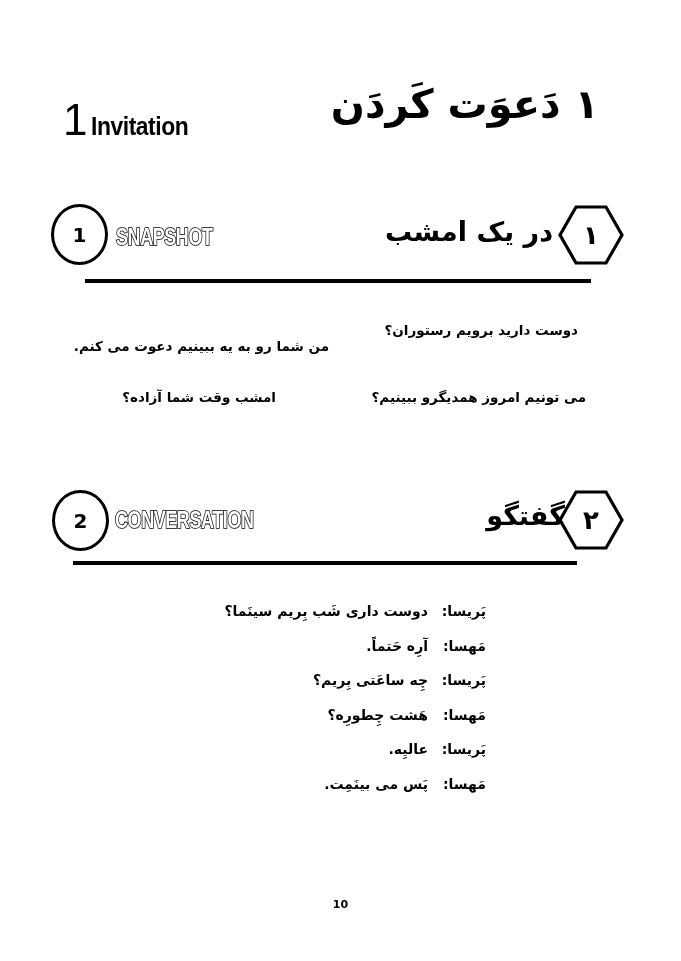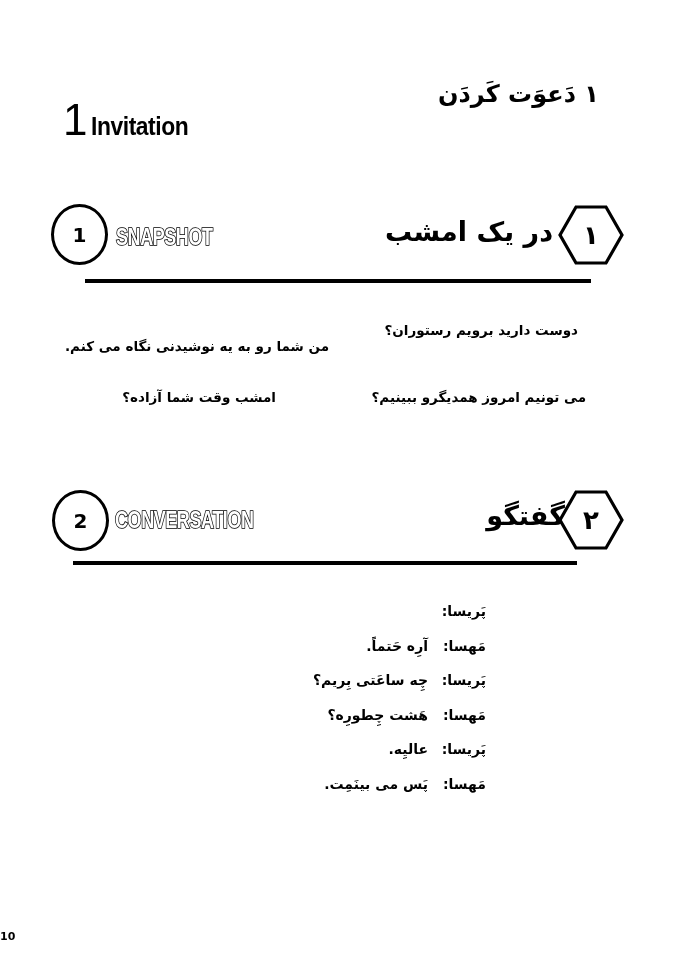--- a/index.html
+++ b/index.html
@@ -38,21 +38,21 @@
       transform: scaleX(0.88);
       display: inline-block;
       transform-origin: left bottom;
       margin-left: 4px;
     }
     .title-fa {
       right: 82px;
       top: 80px;
       direction: rtl;
       font-family: "DejaVu Sans", sans-serif;
-      font-size: 24px;
+      font-size: 40px;
       font-weight: bold;
       white-space: nowrap;
       line-height: 1.2;
     }
 
     
     .circle {
       width: 51px;
       height: 55px;
       border: 3px solid #000;
@@ -140,24 +140,24 @@
     }
     .line-text {
       display: inline-block;
       margin-right: 6px;
     }
 
     .page-number {
       left: 0;
       width: 681px;
       top: 898px;
+      text-align: center;
       font-family: "DejaVu Sans", sans-serif;
       font-weight: bold;
       font-size: 11px;
-      margin-top: 32px;
     }
   </style>
 </head>
 <body>
 
 <div class="abs title-en">
   <span class="num">1</span><span class="word">Invitation</span>
 </div>
 <div class="abs title-fa">۱  دَعوَت کَردَن</div>
 
@@ -169,41 +169,42 @@
 <div class="abs heading-fa" style="right:128px; top:216px;">در یک امشب</div>
 <div class="abs hexagon" style="left:558px; top:205px;">
   <svg width="66" height="60" viewBox="0 0 66 60">
     <polygon points="18,2 48,2 64,30 48,58 18,58 2,30" fill="none" stroke="#000" stroke-width="3.2" stroke-linejoin="miter"></polygon>
   </svg>
   <div class="hex-num">۱</div>
 </div>
 <div class="abs rule" style="left:85px; top:279px; width:506px;"></div>
 
 <div class="abs phrase" style="right:103px; top:322px;">دوست دارید برویم رستوران؟</div>
-<div class="abs phrase" style="right:352px; top:338px;">من شما رو به یه نوشیدنی نگاه می کنم.</div>
+<div class="abs phrase" style="right:352px; top:338px;">من شما رو به یه ببینیم دعوت می کنم.</div>
 <div class="abs phrase" style="right:95px; top:389px;">می تونیم امروز همدیگرو ببینیم؟</div>
 <div class="abs phrase" style="right:405px; top:389px;text-align:center;">امشب وقت شما آزاده؟</div>
 
 <div class="abs circle" style="left:52px; top:490px;">
   <span>2</span>
 </div>
 <div class="abs outline-label" style="left:115px; top:509px;">CONVERSATION</div>
 
 <div class="abs heading-fa" style="right:116px; top:500px;">گفتگو</div>
 <div class="abs hexagon" style="left:558px; top:490px;">
   <svg width="66" height="60" viewBox="0 0 66 60">
     <polygon points="18,2 48,2 64,30 48,58 18,58 2,30" fill="none" stroke="#000" stroke-width="3.2" stroke-linejoin="miter"></polygon>
   </svg>
   <div class="hex-num">۲</div>
 </div>
 <div class="abs rule" style="left:73px; top:561px; width:504px;"></div>
 
 <div class="abs dialogue">
   <div class="dline">
     <span class="speaker">پَریسا:</span>
+    <span class="line-text">دوست داری شَب بِریم سینَما؟</span>
   </div>
   <div class="dline">
     <span class="speaker">مَهسا:</span>
     <span class="line-text">آرِه حَتماً.</span>
   </div>
   <div class="dline">
     <span class="speaker">پَریسا:</span>
     <span class="line-text">چِه ساعَتی بِریم؟</span>
   </div>
   <div class="dline">

